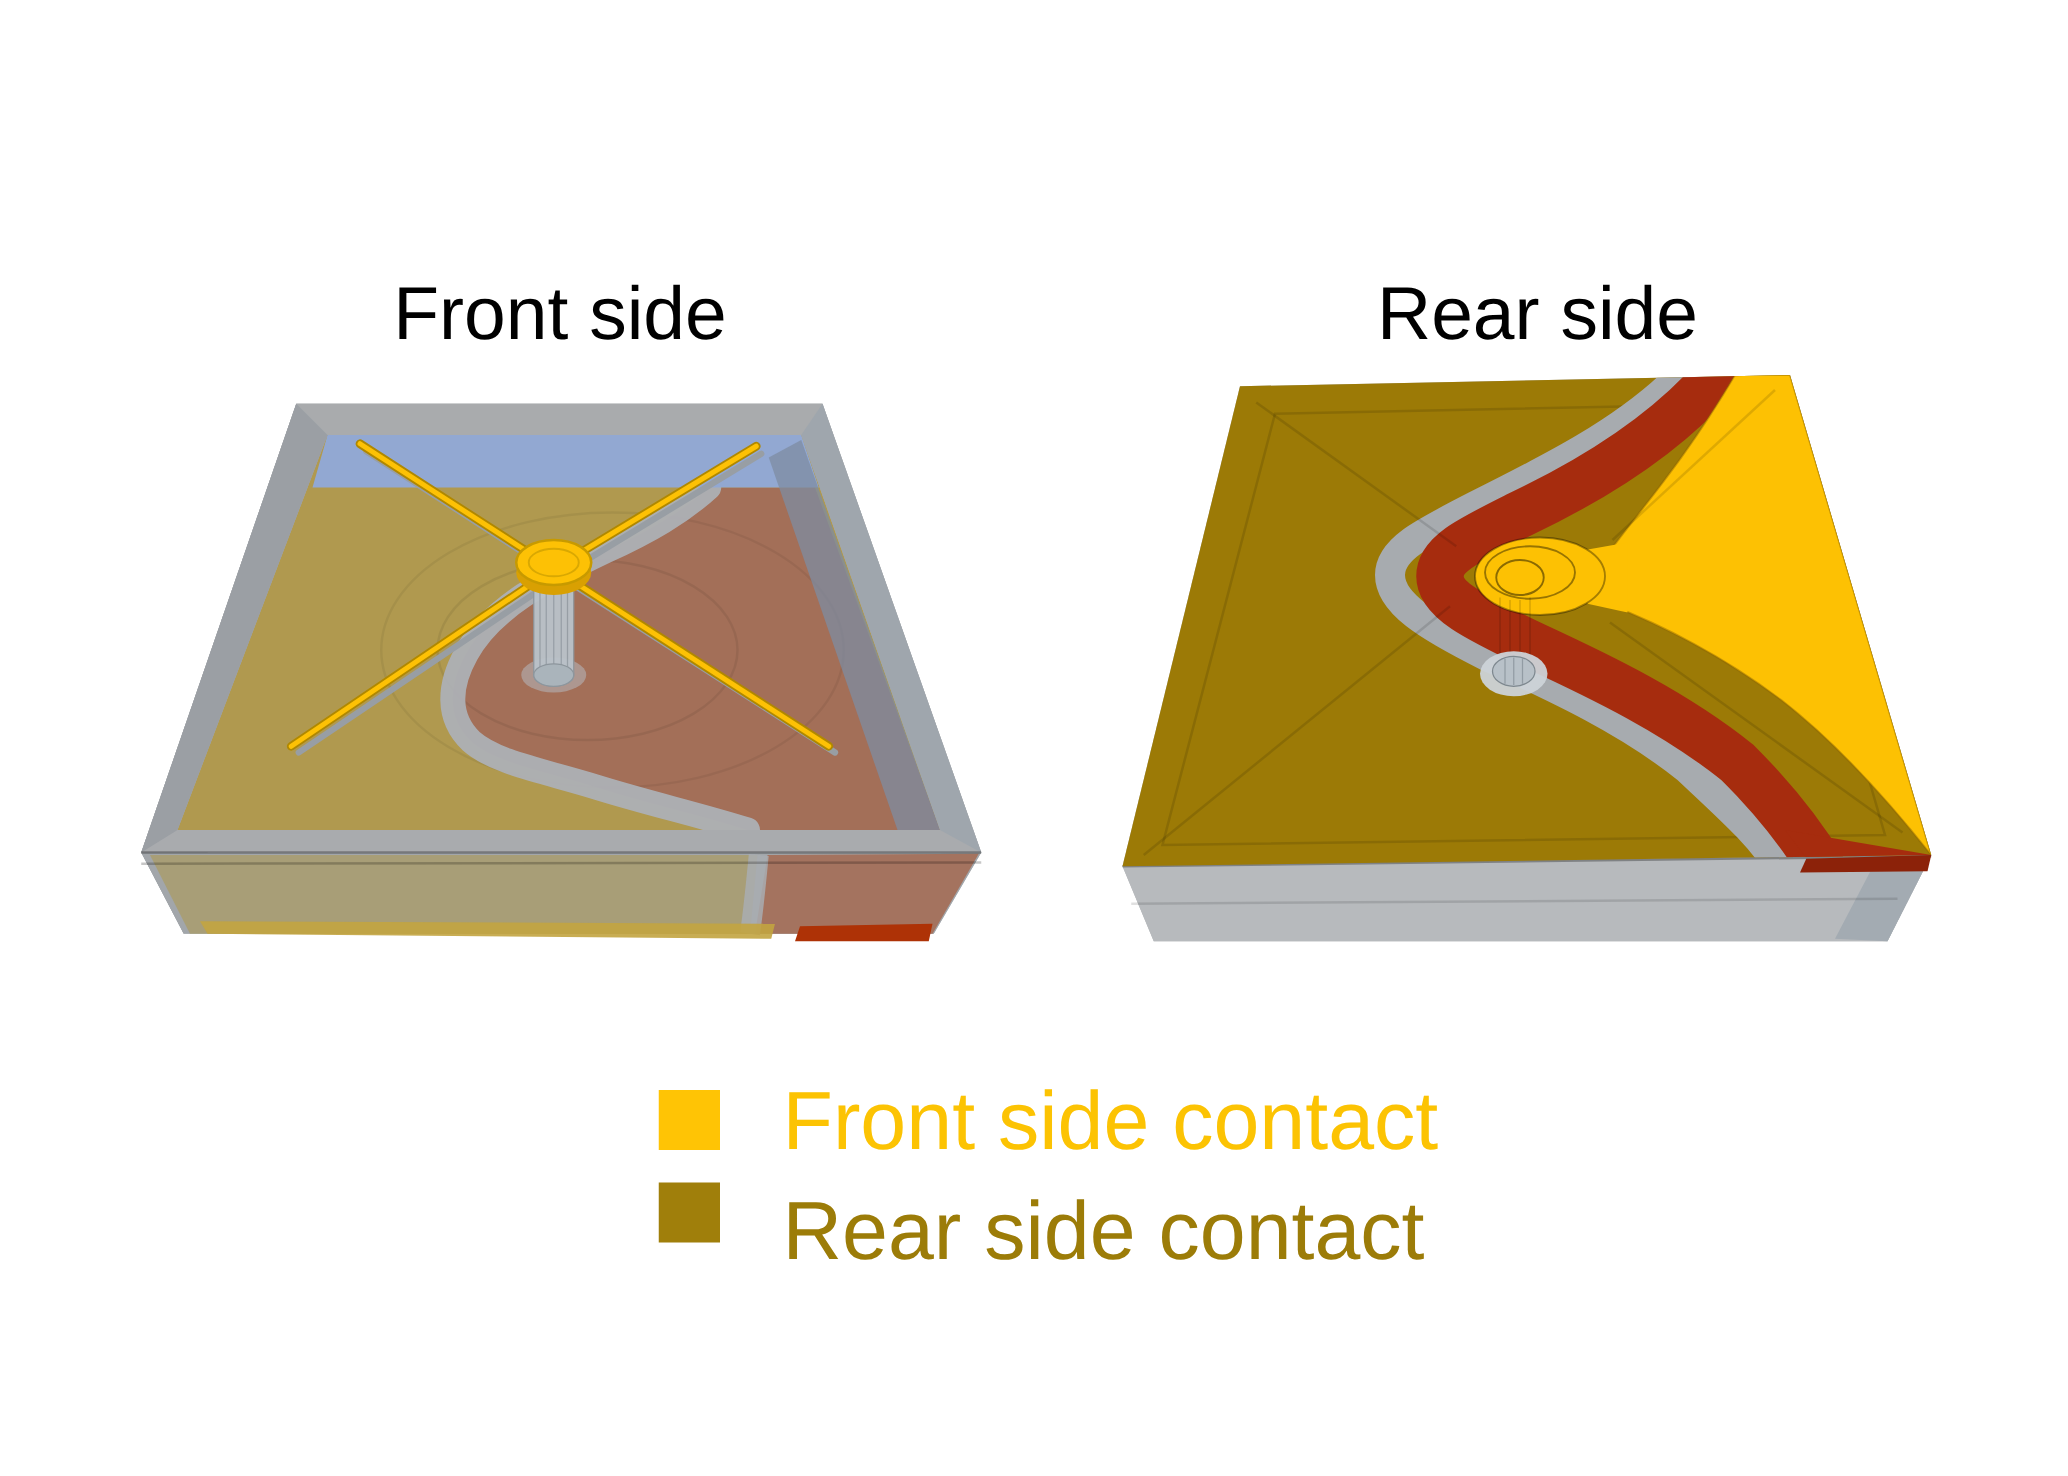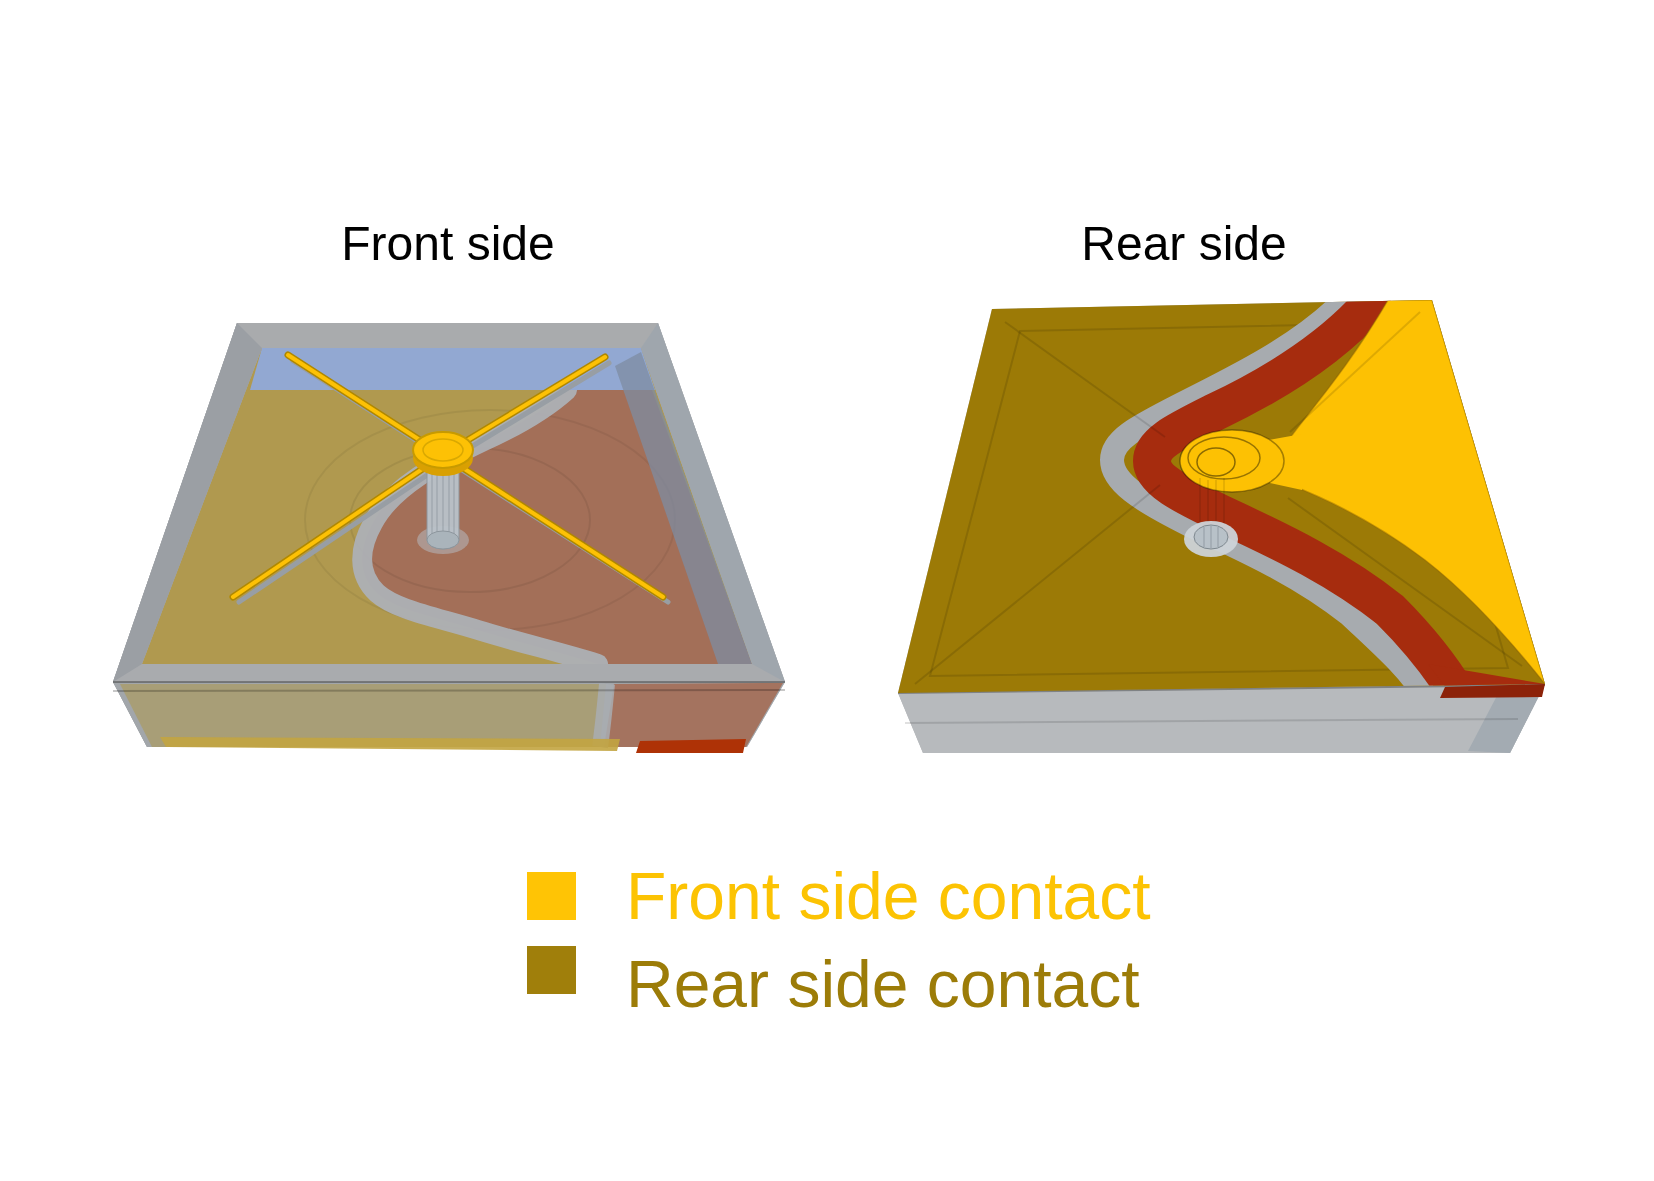--- a/index.html
+++ b/index.html
@@ -1,20 +1,20 @@
 <!DOCTYPE html>
 <html><head>
 <meta charset="utf-8">
 <style>
   html,body{margin:0;padding:0;}
   body{width:1654px;height:1181px;background:#ffffff;font-family:"Liberation Sans",sans-serif;}
   .page{position:relative;width:1654px;height:1181px;background:#fff;overflow:hidden;}
-  .fig-title{position:absolute;top:218px;width:440px;text-align:center;font-size:48px;line-height:1.1;color:#000;white-space:nowrap;}
+  .fig-title{position:absolute;top:218px;width:440px;text-align:center;font-size:60px;line-height:1.1;color:#000;white-space:nowrap;}
   #front-title{left:228px;}
-  #rear-title{left:964px;}
+  #rear-title{left:1010px;}
   .fig-svg{position:absolute;}
   #front-svg{left:90px;top:300px;}
   #rear-svg{left:880px;top:280px;}
   .legend{position:absolute;left:527px;top:872px;}
   .legend-row{display:flex;align-items:center;height:48px;margin-bottom:26px;}
   .legend-swatch{width:49px;height:48px;flex:0 0 49px;}
   .legend-label{margin-left:50px;font-size:66px;line-height:1;white-space:nowrap;}
 </style>
 </head>
 <body>

